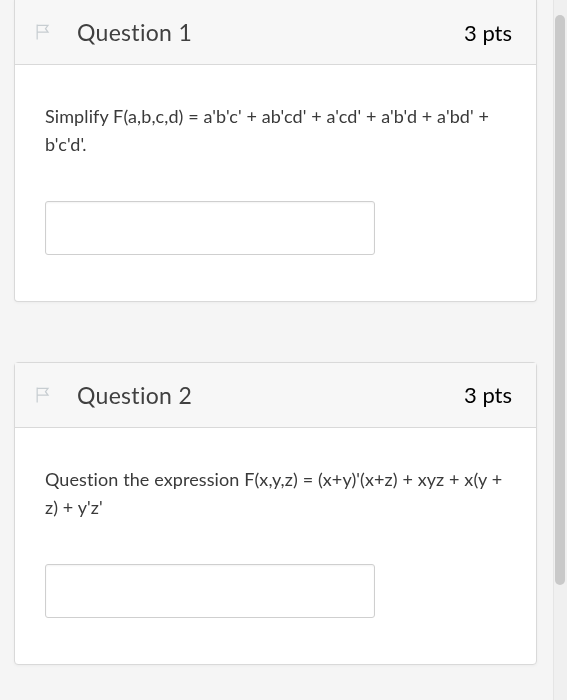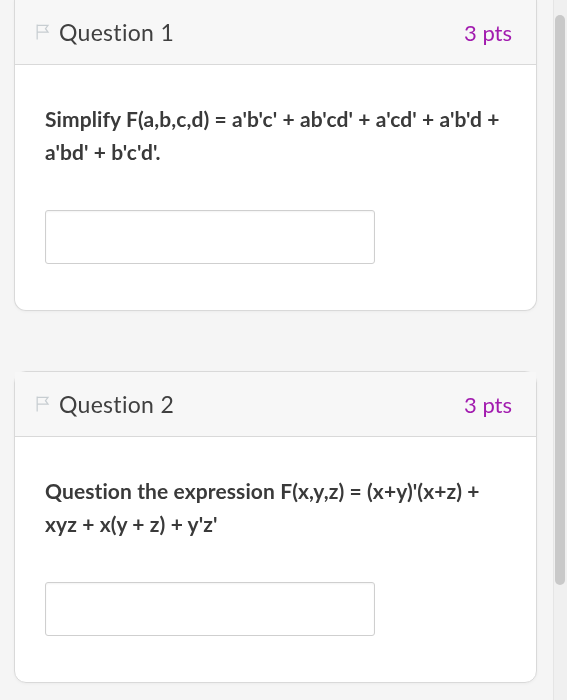--- a/index.html
+++ b/index.html
@@ -34,42 +34,42 @@
       right: 2px;
       top: 15px;
       width: 10px;
       height: 570px;
       background: #c9c9c9;
       border-radius: 5px;
     }
     .question-card {
       background: #ffffff;
       border: 1px solid #d9d9d9;
-      border-radius: 12px;
+      border-radius: 4px;
       margin-top: 0;
       margin-bottom: 60px;
       box-shadow: 0 1px 3px rgba(0,0,0,0.04);
     }
     .question-card:first-of-type {
       border-top: none;
       border-top-left-radius: 0;
       border-top-right-radius: 0;
     }
     .question-header {
       display: flex;
       justify-content: space-between;
       align-items: center;
       padding: 18px 24px 18px 18px;
       border-bottom: 1px solid #d9d9d9;
       background: #f7f7f7;
     }
     .question-title-wrap {
       display: flex;
       align-items: center;
-      gap: 6px;
+      gap: 24px;
     }
     .flag-icon {
       width: 20px;
       height: 20px;
       display: flex;
       align-items: center;
       justify-content: center;
     }
     .flag-icon svg {
       width: 20px;
@@ -79,31 +79,31 @@
       stroke-width: 1.5;
     }
     .question-title {
       font-size: 23px;
       font-weight: 400;
       color: #404040;
       letter-spacing: 0.3px;
     }
     .points {
       font-size: 22px;
-      color: #a21caf;
+      color: #000000;
       font-weight: 400;
     }
     .question-body {
       padding: 38px 30px 46px 30px;
     }
     .question-text {
-      font-size: 21px;
+      font-size: 18px;
       color: #3a3a3a;
       line-height: 1.55;
-      font-weight: 700;
+      font-weight: 400;
       letter-spacing: 0.1px;
     }
     .answer-input {
       margin-top: 42px;
       width: 330px;
       height: 54px;
       border: 1px solid #cfcfcf;
       border-radius: 3px;
       padding: 8px 12px;
       font-size: 18px;

